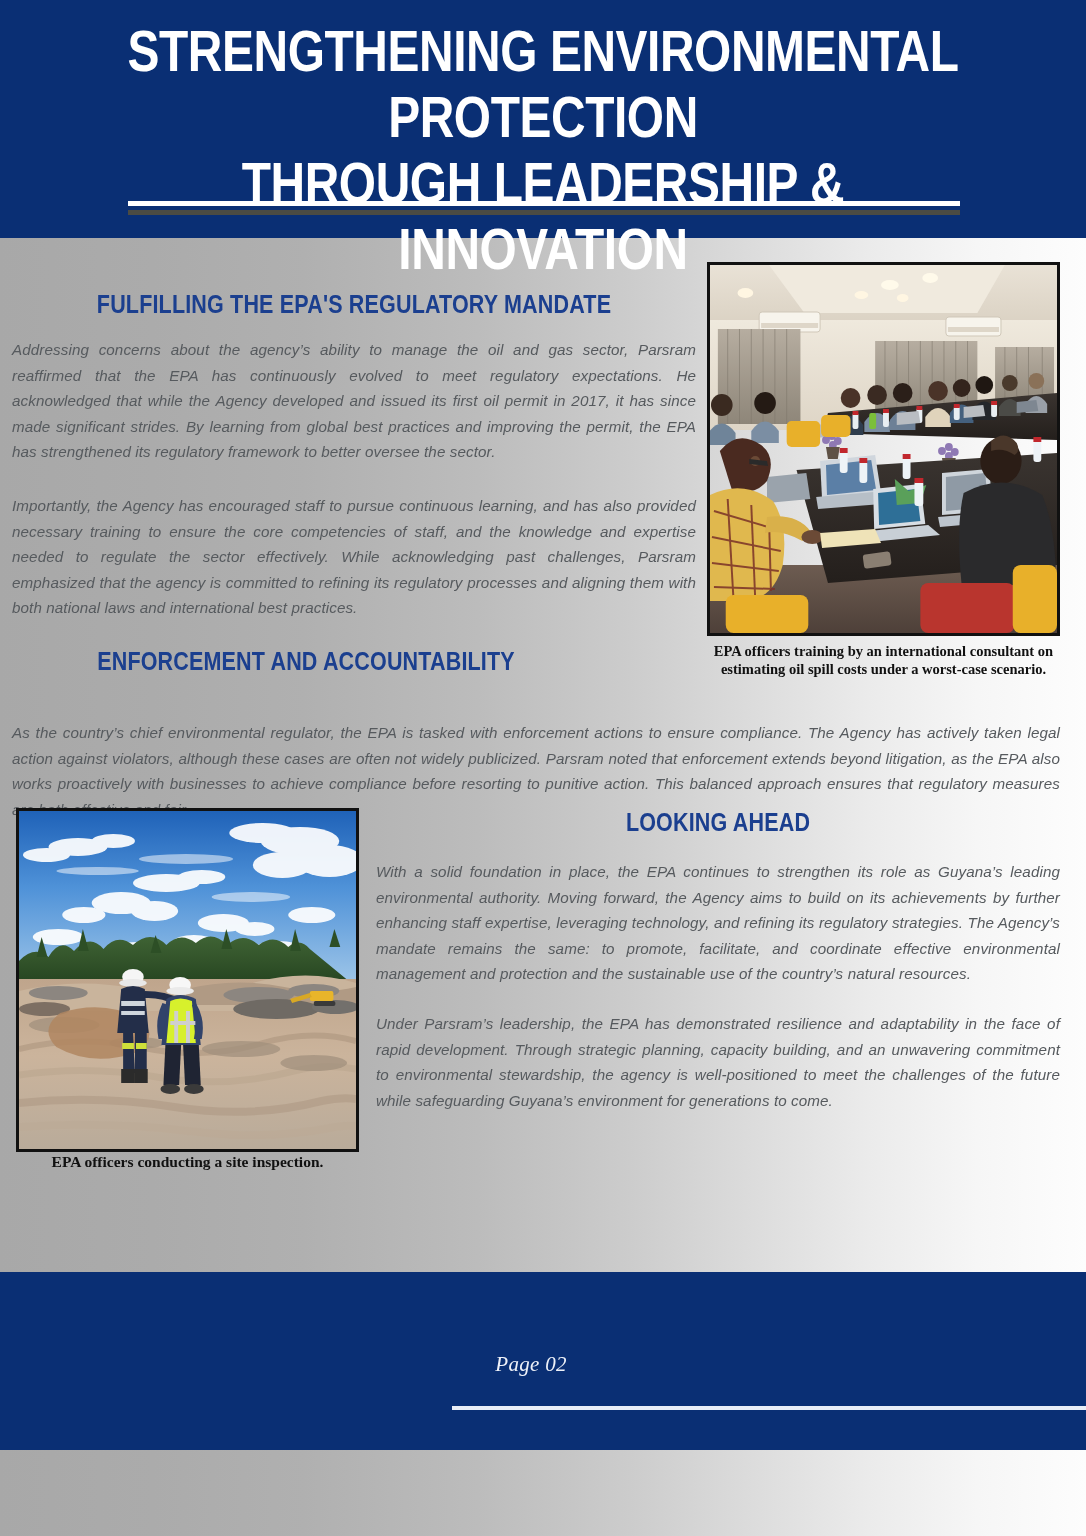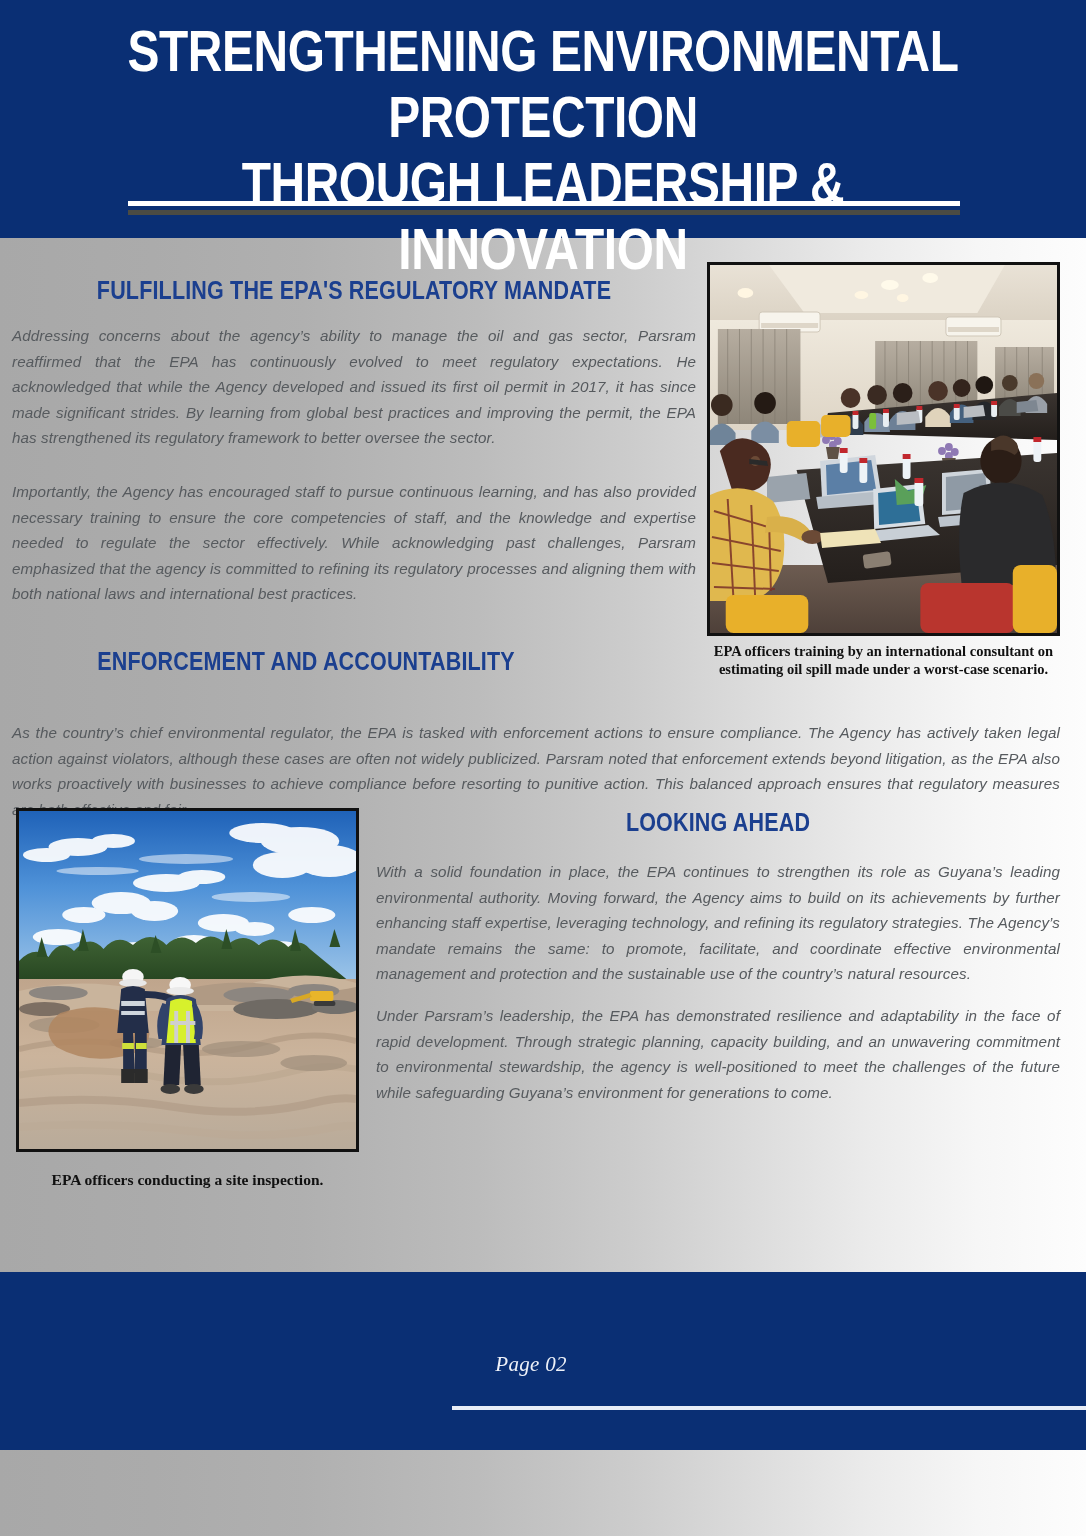--- a/index.html
+++ b/index.html
@@ -91,21 +91,21 @@
     margin: 0;
     font-family: "Liberation Sans", sans-serif;
     letter-spacing: 0.1px;
     font-style: italic;
   }
 
   
   .col-left-top {
     position: absolute;
     left: 12px;
-    top: 38px;
+    top: 52px;
     width: 684px;
   }
   .col-left-top .sec-heading { margin-bottom: 18px; }
   .col-left-top p.body + p.body { margin-top: 28px; }
 
   .heading-enforcement {
     position: absolute;
     left: 12px;
     top: 409px;
     width: 588px;
@@ -143,31 +143,31 @@
   }
 
   
   .fig-site {
     position: absolute;
     left: 16px;
     top: 570px;
     width: 343px;
   }
   .photo-site { width: 100%; height: 338px; display: block; }
-  .fig-site .caption { margin-top: 18px; font-size: 15.5px; line-height: 19px; }
+  .fig-site .caption { margin-top: 0; font-size: 15.5px; line-height: 19px; }
 
   
   .col-right-bottom {
     position: absolute;
     left: 376px;
     top: 570px;
     width: 684px;
   }
   .col-right-bottom .sec-heading { margin-bottom: 22px; }
-  .col-right-bottom p.body + p.body { margin-top: 16px; }
+  .col-right-bottom p.body + p.body { margin-top: 24px; }
 
   
   .footer-band {
     position: absolute;
     left: 0;
     top: 1272px;
     width: 1086px;
     height: 178px;
     background: #0a2f74;
   }
@@ -428,21 +428,21 @@
           <rect x="214" y="318" width="96" height="50" rx="8" fill="#b9352e"></rect>
           <rect x="308" y="300" width="45" height="68" rx="8" fill="#e8b02a"></rect>
           <rect x="78" y="156" width="34" height="26" rx="5" fill="#e8b02a"></rect>
           <rect x="113" y="150" width="30" height="22" rx="5" fill="#e8b02a"></rect>
 
           <rect x="156" y="288" width="28" height="14" rx="3" fill="#8a7f72" transform="rotate(-8 170 295)"></rect>
 
           <path d="M112 268 l56 -4 l6 14 l-60 5 Z" fill="#efe3b8"></path>
         </svg>
       </div>
-      <figcaption class="caption">EPA officers training by an international consultant on estimating oil spill made under a worst-case scenario.</figcaption>
+      <figcaption class="caption">EPA officers training by an international consultant on estimating oil spill costs under a worst-case scenario.</figcaption>
     </figure>
 
     <figure class="fig-site" style="margin:0;">
       <div class="photo-frame">
         <svg class="photo-site" viewBox="0 0 343 338" preserveAspectRatio="none" role="img">
           <defs>
             <linearGradient id="sky" x1="0" y1="0" x2="0" y2="1">
               <stop offset="0%" stop-color="#1f62b8"></stop>
               <stop offset="45%" stop-color="#4f92d8"></stop>
               <stop offset="100%" stop-color="#9cc4e8"></stop>

